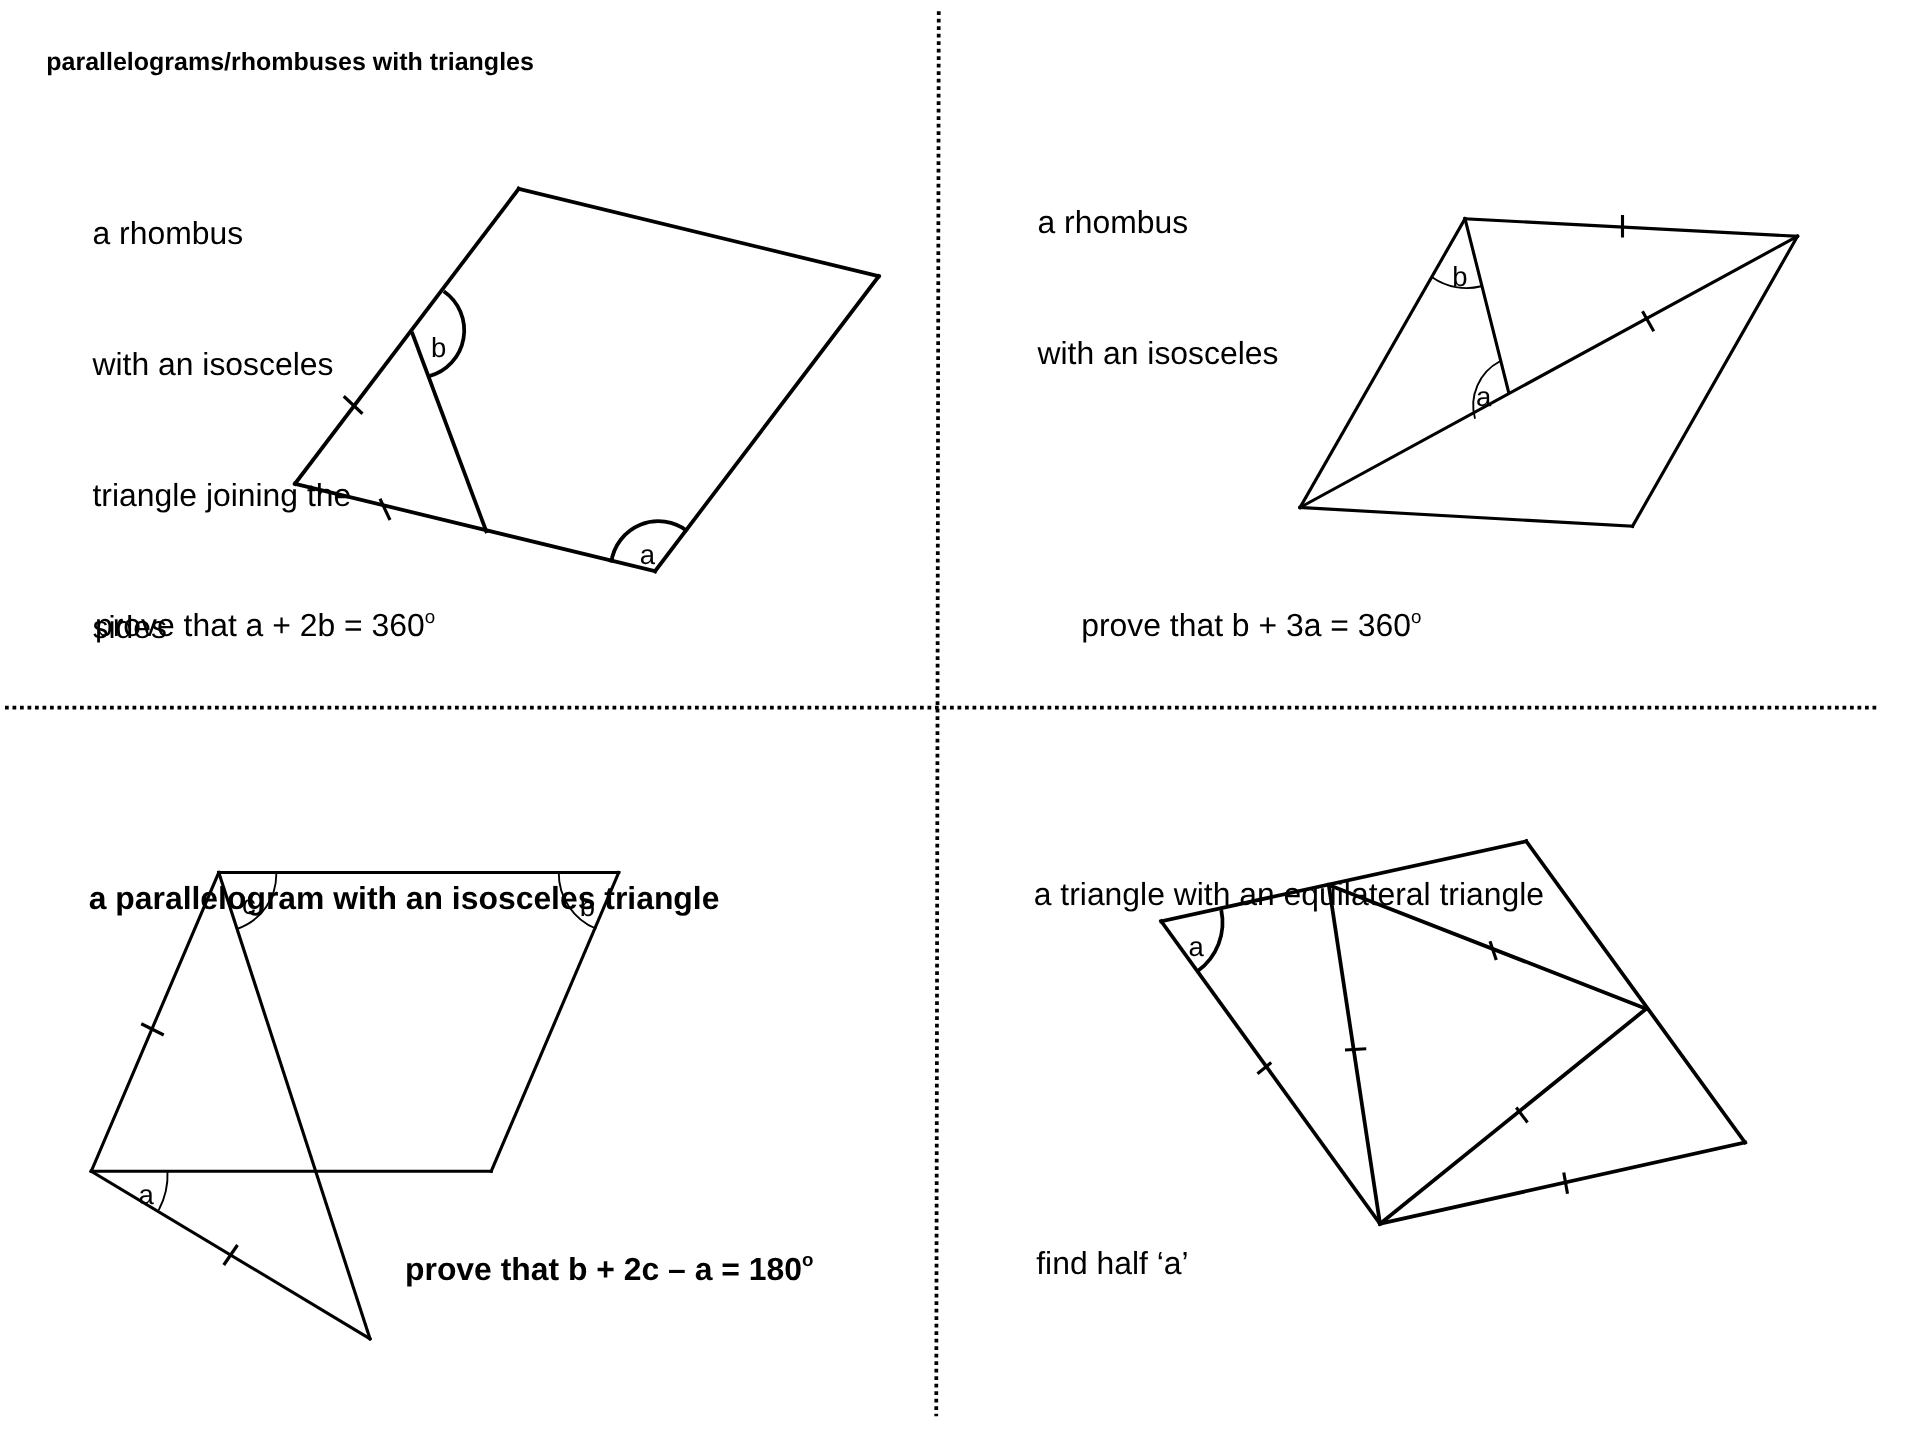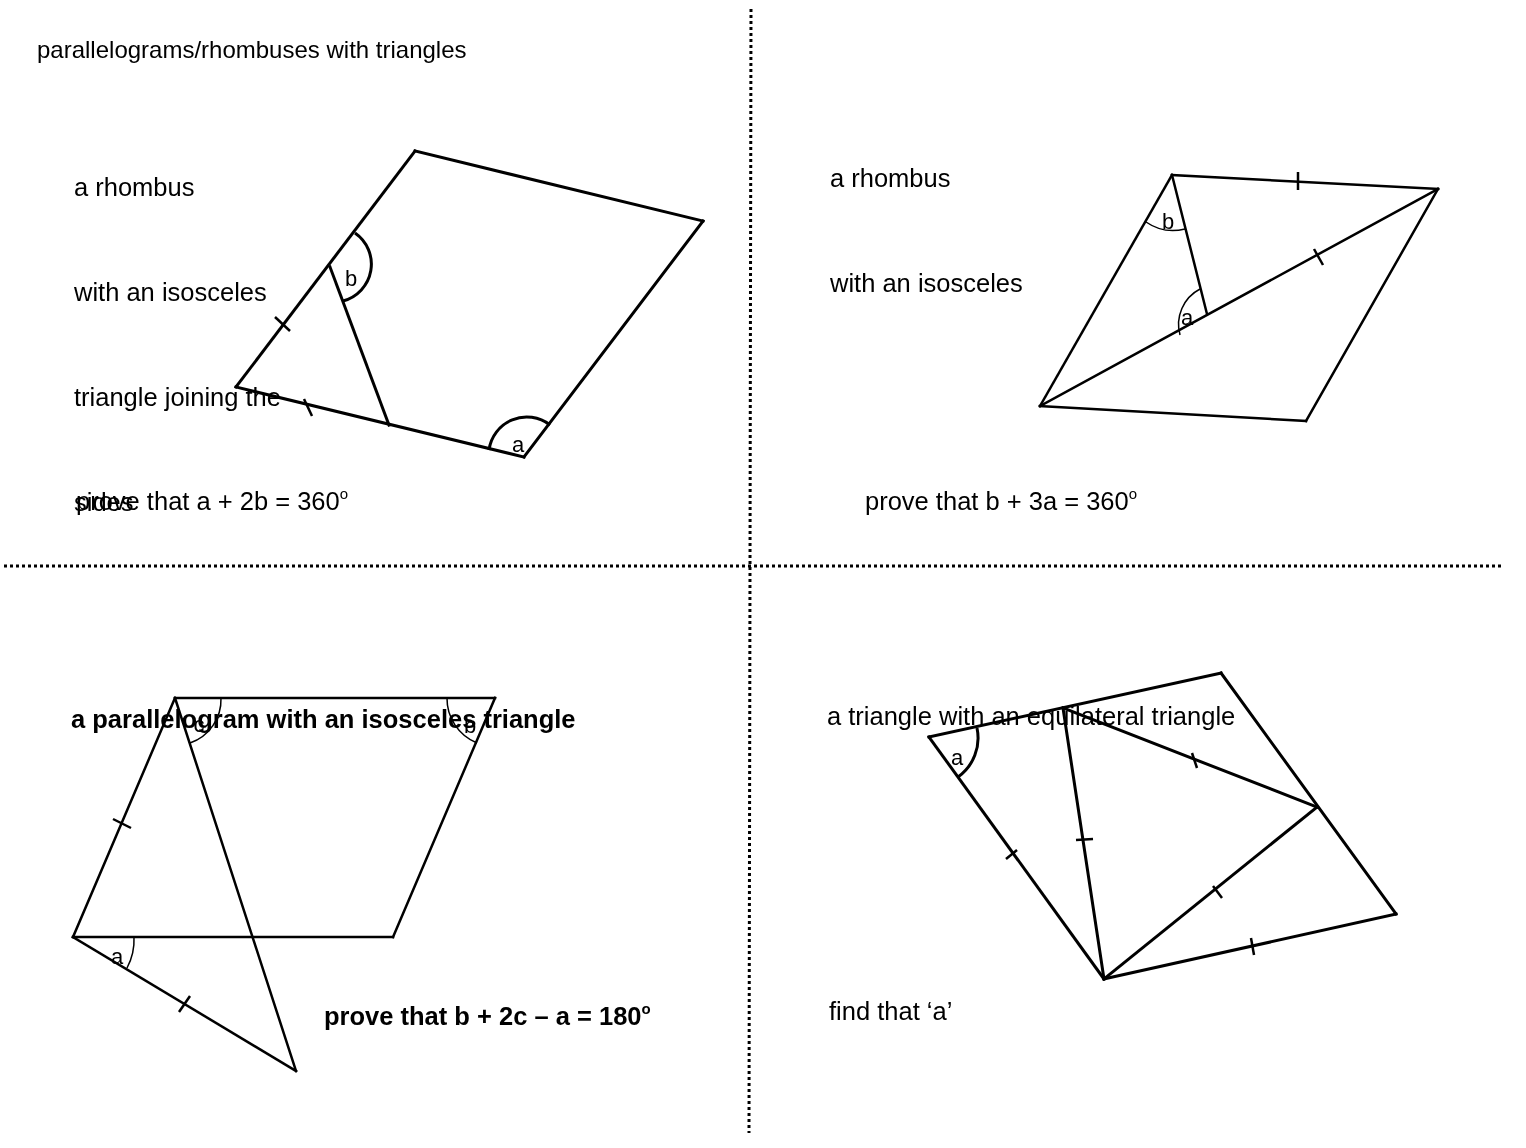--- a/index.html
+++ b/index.html
@@ -1,21 +1,21 @@
 <!DOCTYPE html>
 <html><head>
 <meta charset="utf-8">
 <style>
   html, body { margin: 0; padding: 0; background: #ffffff; }
   body { width: 1526px; height: 1148px; overflow: hidden; position: relative;
          font-family: "Liberation Sans", sans-serif; color: #000; }
   #sheet { position: absolute; left: 0; top: 0; }
   .txt { position: absolute; font-family: "Liberation Sans", sans-serif; color: #000;
          white-space: pre; line-height: 35px; font-size: 25.5px; margin: 0; }
-  .title { font-weight: normal; font-size: 24px; line-height: 30px; }
+  .title { font-weight: bold; font-size: 20px; line-height: 30px; }
   .deg { font-size: 15px; position: relative; top: -11px; }
   svg text { font-family: "Liberation Sans", sans-serif; }
 </style>
 </head>
 <body>
 
 <svg id="sheet" width="1526" height="1148" viewBox="0 0 1526 1148" xmlns="http://www.w3.org/2000/svg">
   <g id="dividers">
       <line x1="751" y1="9" x2="749" y2="1133" stroke="#000000" stroke-width="3" stroke-dasharray="3 3"></line>
       <line x1="4" y1="566" x2="1502" y2="566" stroke="#000000" stroke-width="3" stroke-dasharray="3 3"></line>
@@ -98,13 +98,13 @@
 <div class="txt" style="left:832px; top:484px;margin-left:33px;"><span>prove that b + 3a = 360</span><span class="deg">o</span></div>
 
 <div class="txt" style="left:71px; top:632px;font-weight:bold;">
   <div>a parallelogram with an isosceles triangle</div>
 </div>
 <div class="txt" style="left:324px; top:999px;font-weight:bold;"><span>prove that b + 2c – a = 180</span><span class="deg">o</span></div>
 
 <div class="txt" style="left:827px; top:629px;">
   <div>a triangle with an equilateral triangle</div>
 </div>
-<div class="txt" style="left:829px; top:994px;"><span>find that ‘a’</span><span class="deg"></span></div>
+<div class="txt" style="left:829px; top:994px;"><span>find half ‘a’</span><span class="deg"></span></div>
 
 </body></html>

